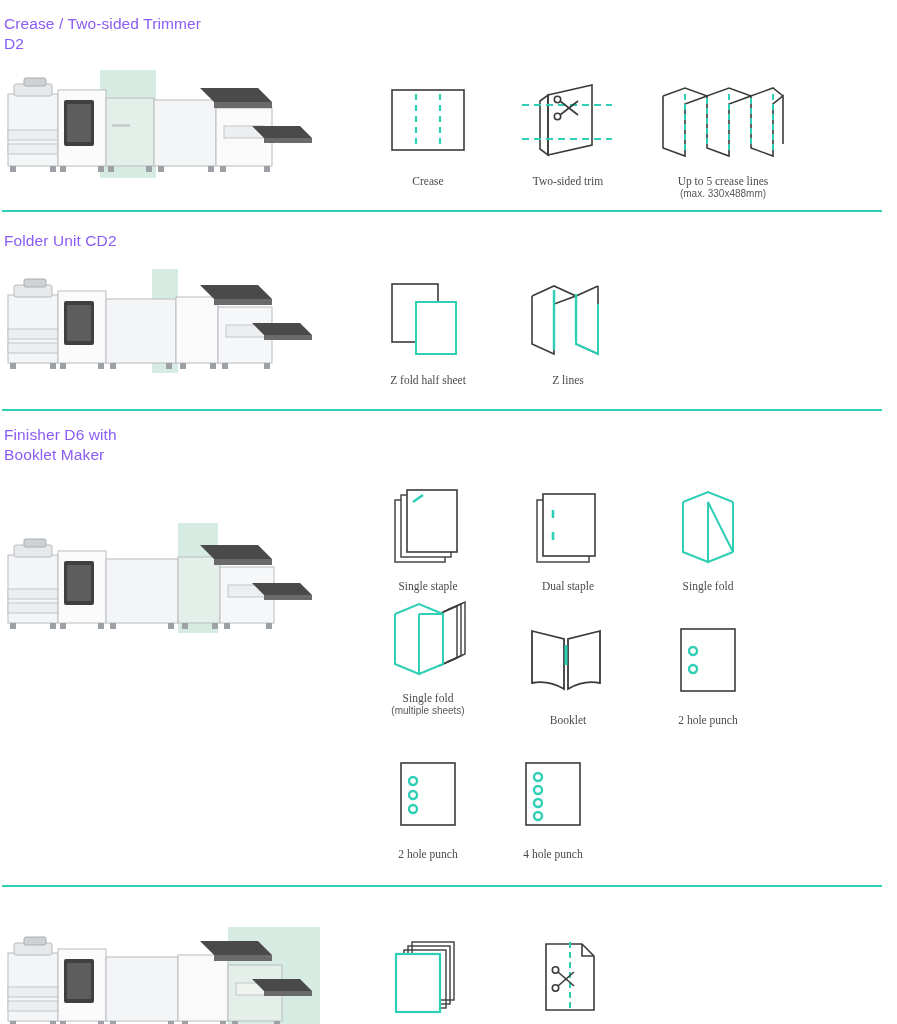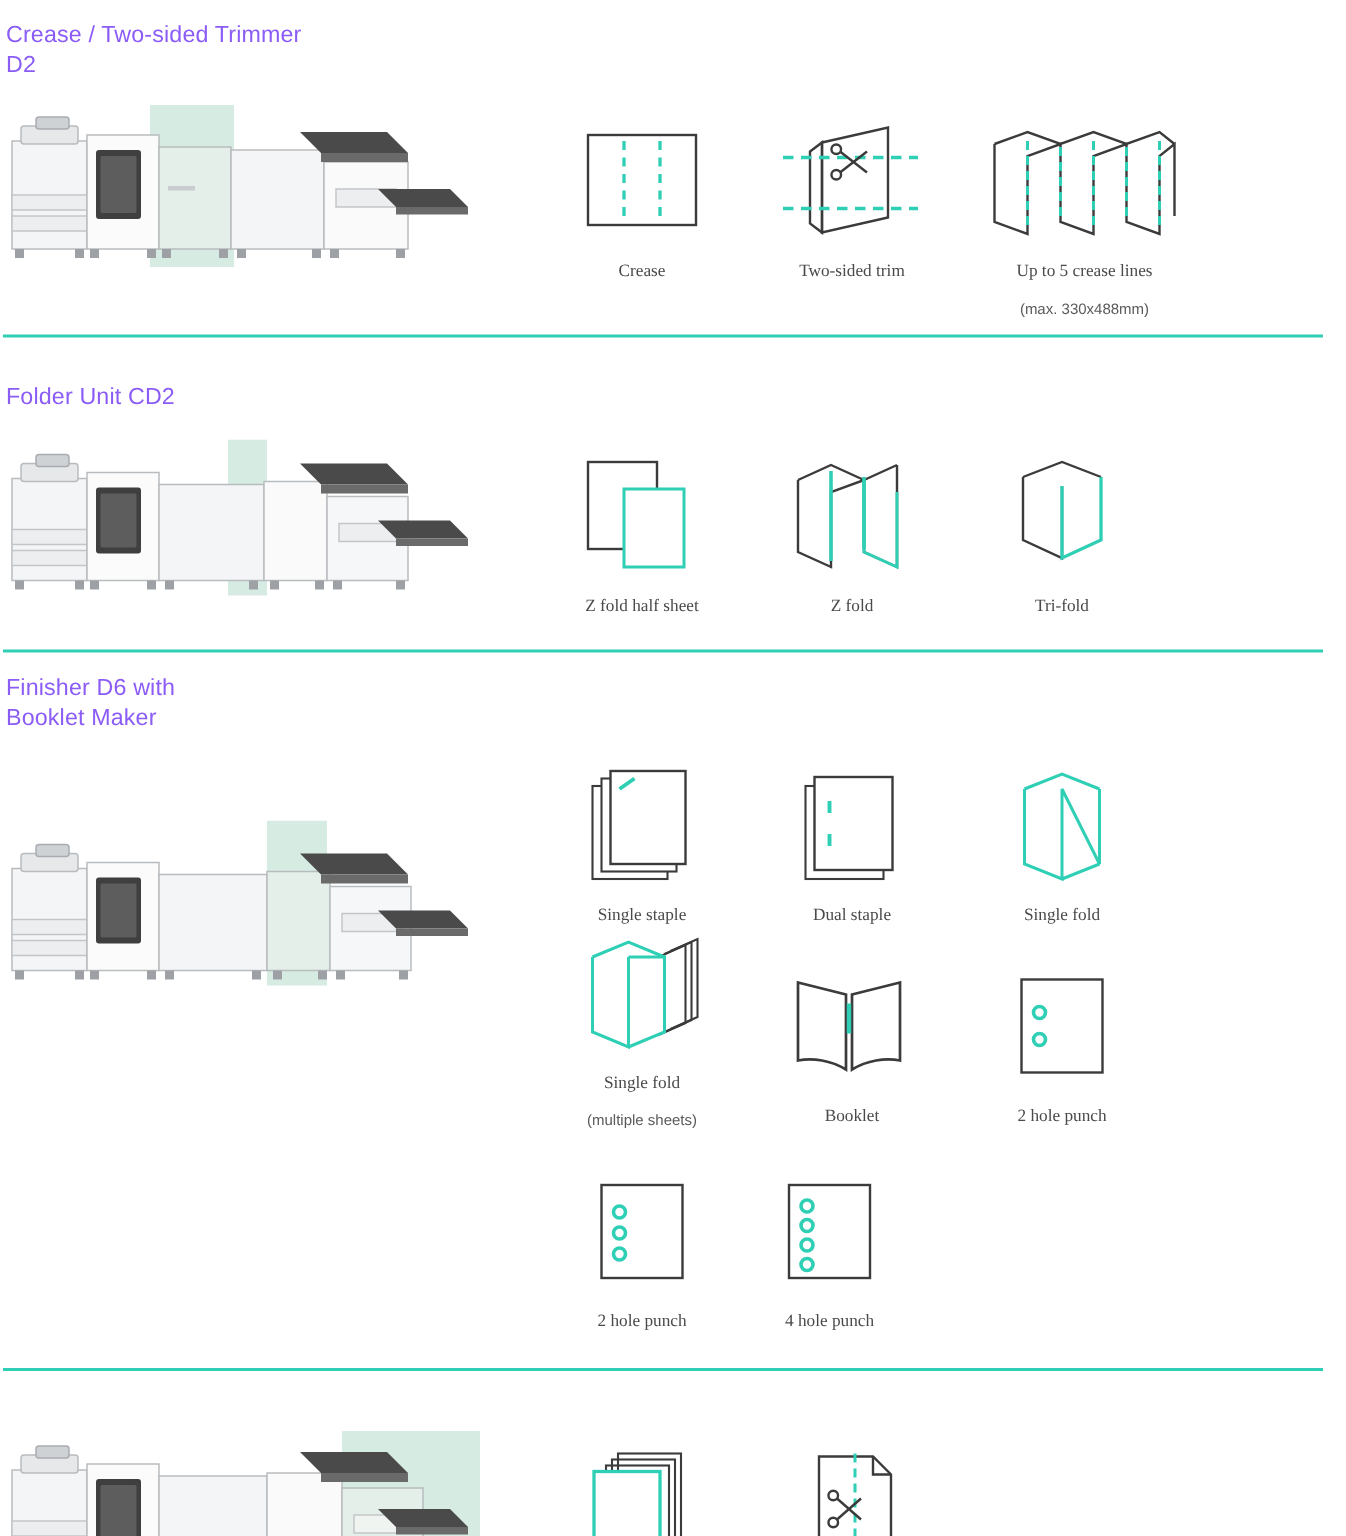--- a/index.html
+++ b/index.html
@@ -80,21 +80,20 @@
     text-align: center;
     margin-top: 6px;
     white-space: pre-line;
     font-family: Liberation Serif, serif;
   }
   .icon-sub {
     font-size: 10px;
     line-height: 12px;
     color: #5a5a5a;
     text-align: center;
-    margin-top: 13px;
   }
   .row2 { margin-top: 22px; }
 </style>
 </head>
 <body>
 
 <div class="page">
 
   <div class="section" style="padding-top:14px;">
     <div class="section-title">Crease / Two-sided Trimmer
@@ -190,21 +189,21 @@
           </div>
           <div class="icon-label">Up to 5 crease lines</div>
           <div class="icon-sub">(max. 330x488mm)</div>
         </div>
       </div>
     </div>
 
     <div class="divider" style="margin-top:10px;"></div>
   </div>
 
-  <div class="section" style="padding-top:30px;">
+  <div class="section" style="padding-top:19px;">
     <div class="section-title">Folder Unit CD2</div>
 
     <div class="section-body" style="margin-top:18px;">
       <div class="printer" style="height:110px;">
         <svg width="330" height="110" viewBox="0 0 330 110">
           <rect x="152" y="0" width="26" height="104" fill="#cfe9de" opacity="0.85"></rect>
           <rect x="8" y="26" width="50" height="68" fill="#f4f5f6" stroke="#b9bcbf" stroke-width="1"></rect>
           <rect x="14" y="16" width="38" height="12" rx="2" fill="#e6e8ea" stroke="#b9bcbf" stroke-width="1"></rect>
           <rect x="24" y="10" width="22" height="8" rx="2" fill="#cfd2d5" stroke="#a9acb0" stroke-width="1"></rect>
           <rect x="8" y="60" width="50" height="10" fill="#eceef0" stroke="#c3c6c9" stroke-width="1"></rect>
@@ -249,33 +248,23 @@
         <div class="icon-cell">
           <div class="icon-art">
             <svg width="100" height="86" viewBox="0 0 100 86">
               <polyline points="14,18 36,8 58,18 80,8" fill="none" stroke="#3b3b3b" stroke-width="1.6"></polyline>
               <polyline points="14,18 14,66 36,76 36,26 58,18 58,66 80,76 80,26 80,8" fill="none" stroke="#3b3b3b" stroke-width="1.6"></polyline>
               <line x1="36" y1="12" x2="36" y2="72" stroke="#2ecfb4" stroke-width="2.4"></line>
               <line x1="58" y1="16" x2="58" y2="64" stroke="#2ecfb4" stroke-width="2.4"></line>
               <polyline points="58,18 58,66 80,76 80,26" fill="none" stroke="#2ecfb4" stroke-width="2"></polyline>
             </svg>
           </div>
-          <div class="icon-label">Z fold</div>
-        </div>
-
-        <div class="icon-cell">
-          <div class="icon-art">
-            <svg width="100" height="86" viewBox="0 0 100 86">
-              <polyline points="24,16 50,6 76,16" fill="none" stroke="#3b3b3b" stroke-width="1.6"></polyline>
-              <polyline points="24,16 24,58 50,70 50,22" fill="none" stroke="#3b3b3b" stroke-width="1.6"></polyline>
-              <polyline points="50,22 50,70 76,58 76,16" fill="none" stroke="#2ecfb4" stroke-width="2.2"></polyline>
-            </svg>
-          </div>
-          <div class="icon-label">Tri-fold</div>
-        </div>
+          <div class="icon-label">Z lines</div>
+        </div>
+
       </div>
     </div>
 
     <div class="divider" style="margin-top:22px;"></div>
   </div>
 
   <div class="section" style="padding-top:14px;">
     <div class="section-title">Finisher D6 with
 Booklet Maker</div>
 

